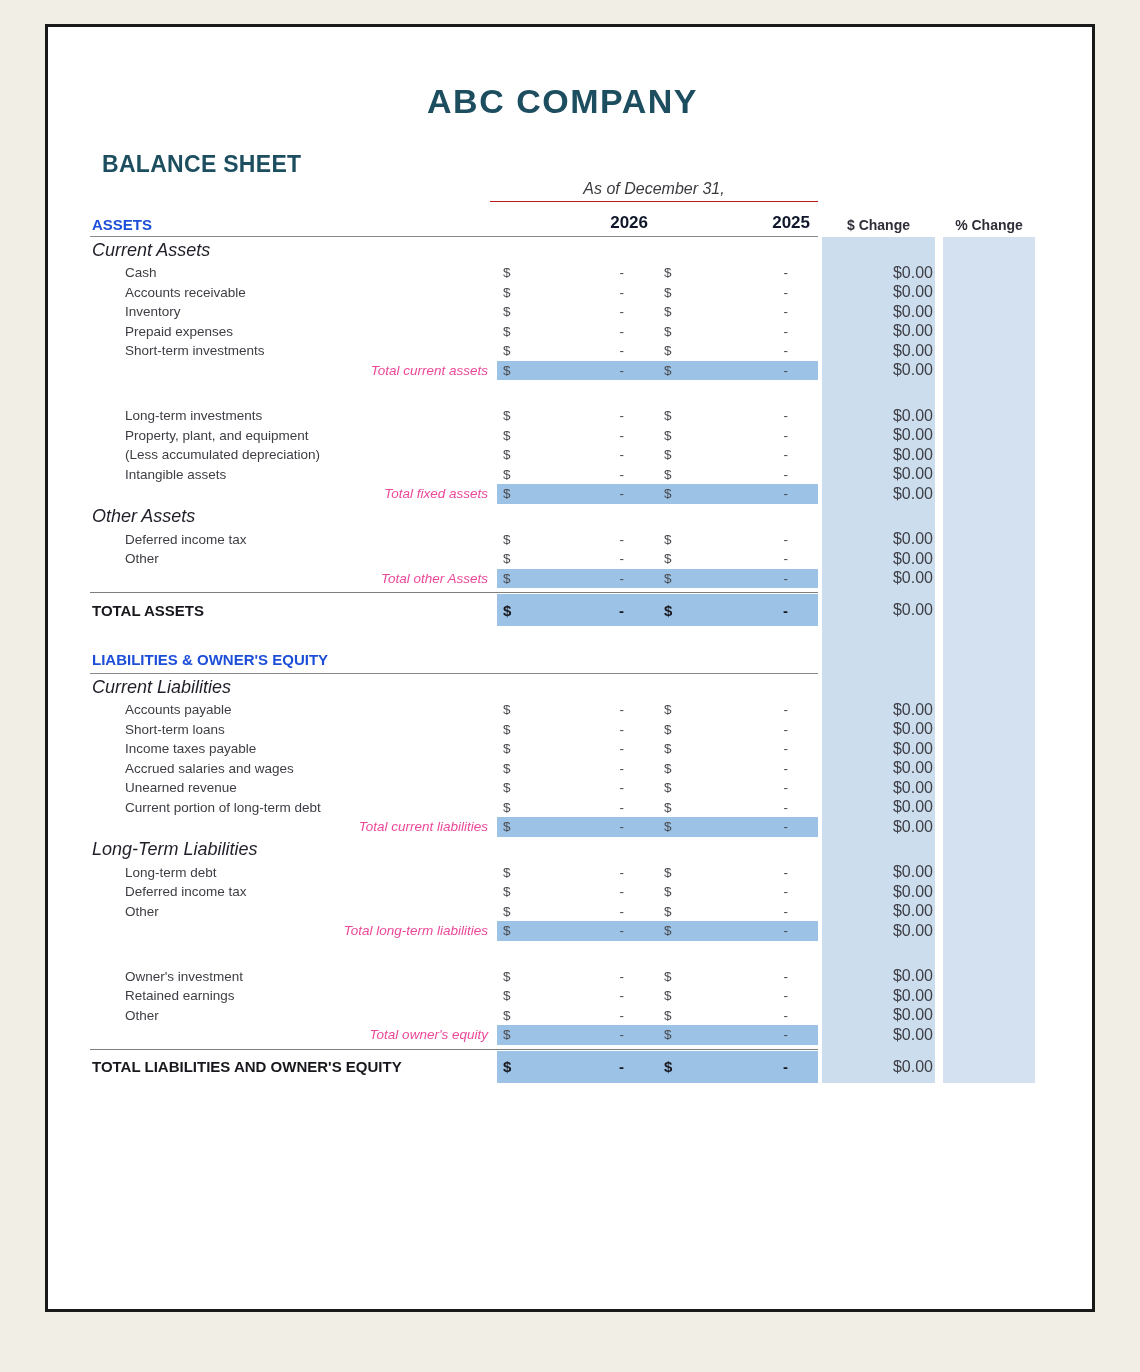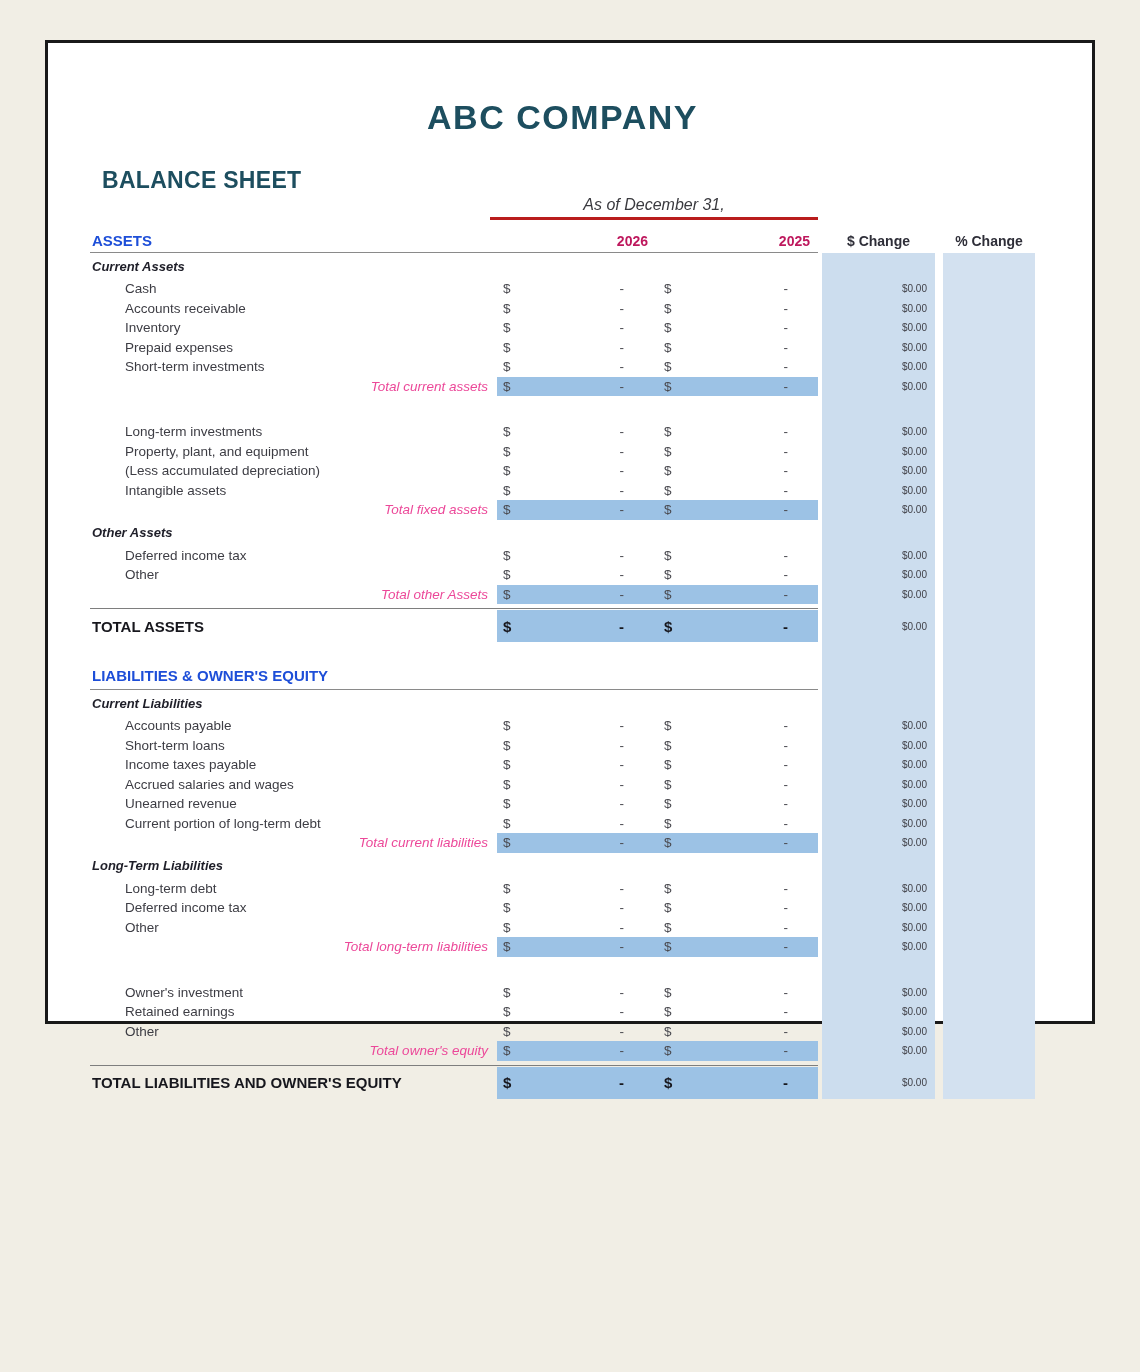--- a/index.html
+++ b/index.html
@@ -4,22 +4,22 @@
 <style>
   html,body{margin:0;padding:0;}
   body{
     width:1140px;height:1372px;
     background:#f1eee5;
     font-family:"Liberation Sans", sans-serif;
     position:relative;
     -webkit-font-smoothing:antialiased;
   }
   .page{
-    position:absolute;left:45px;top:40px;
-    width:1050px;height:984px;
+    position:absolute;left:45px;top:24px;
+    width:1050px;height:1288px;
     box-sizing:border-box;
     background:#ffffff;
     border:3px solid #191919;
   }
   .content{padding:0 0 0 42px;width:945px;}
 
   h1.company{
     margin:55px 0 0 0;
     width:945px;
     text-align:center;
@@ -38,60 +38,60 @@
 
   .caption-row{height:30px;margin-top:2px;}
   .caption{
     display:block;
     margin-left:400px;width:328px;
     box-sizing:border-box;
     text-align:center;
     font-style:italic;
     font-size:16px;
     color:#3a3a3f;
-    border-bottom:3px solid #b91c1c;
+    border-bottom:1px solid #b91c1c;
     padding-bottom:3px;
   }
 
   
   .row{
     display:grid;
     grid-template-columns:407px 153px 168px 4px 113px 8px 92px;
     align-items:center;
     height:19.5px;
     position:relative;
     z-index:1;
   }
   .row.head{height:27px;align-items:end;padding-bottom:4px;box-sizing:border-box;}
   .row.sec{height:26px;}
   .row.liab-head{height:30px;}
   .row.grand{height:32px;}
 
   .lbl{font-size:13.5px;color:#3d3d44;white-space:nowrap;overflow:hidden;}
   .lbl.ind{padding-left:35px;}
-  .sec-t{font-size:13px;font-weight:bold;font-style:italic;color:#1f1f29;padding-left:2px;}
+  .sec-t{font-size:18px;font-weight:normal;font-style:italic;color:#1f1f29;padding-left:2px;}
   .head-lbl{font-size:15px;font-weight:bold;color:#1d4ed8;padding-left:2px;}
   .tot-l{font-style:italic;text-align:right;padding-right:9px;color:#ec4899;}
   .grand-l{font-size:15px;font-weight:bold;color:#17171d;padding-left:2px;}
 
   .money{display:flex;justify-content:space-between;align-items:center;height:100%;
          font-size:13.5px;color:#4a4a50;box-sizing:border-box;}
   .money .cur{padding-left:6px;}
   .money .val{padding-right:26px;}
   .money.y2 .cur{padding-left:14px;}
   .money.y2 .val{padding-right:30px;}
   .money.hl{background:#9cc2e5;}
   .money.b{font-size:15px;font-weight:bold;color:#17171d;}
 
-  .hy1,.hy2{font-size:14px;font-weight:bold;color:#be185d;text-align:right;}
+  .hy1,.hy2{font-size:17px;font-weight:bold;color:#0f172a;text-align:right;}
   .hy1{padding-right:2px;}
   .hy2{padding-right:8px;}
   .hdc,.hpc{font-size:14px;font-weight:bold;color:#2e2e38;text-align:center;}
 
-  .dchg{font-size:10px;color:#3f3f46;text-align:right;padding-right:8px;height:100%;
+  .dchg{font-size:16px;color:#3f3f46;text-align:right;padding-right:2px;height:100%;
         display:flex;align-items:center;justify-content:flex-end;box-sizing:border-box;}
   .pchg{height:100%;}
   .cgap{height:100%;}
 
   .rule-bottom{position:absolute;left:0;bottom:0;width:728px;height:1px;background:#8a8a8a;}
   .rule-row{height:2px;position:relative;z-index:1;}
   .rule-row .rule{width:728px;height:1px;background:#7e7e7e;}
   .sp4{height:4px;position:relative;z-index:1;}
   .sp18{height:18px;position:relative;z-index:1;}
 

